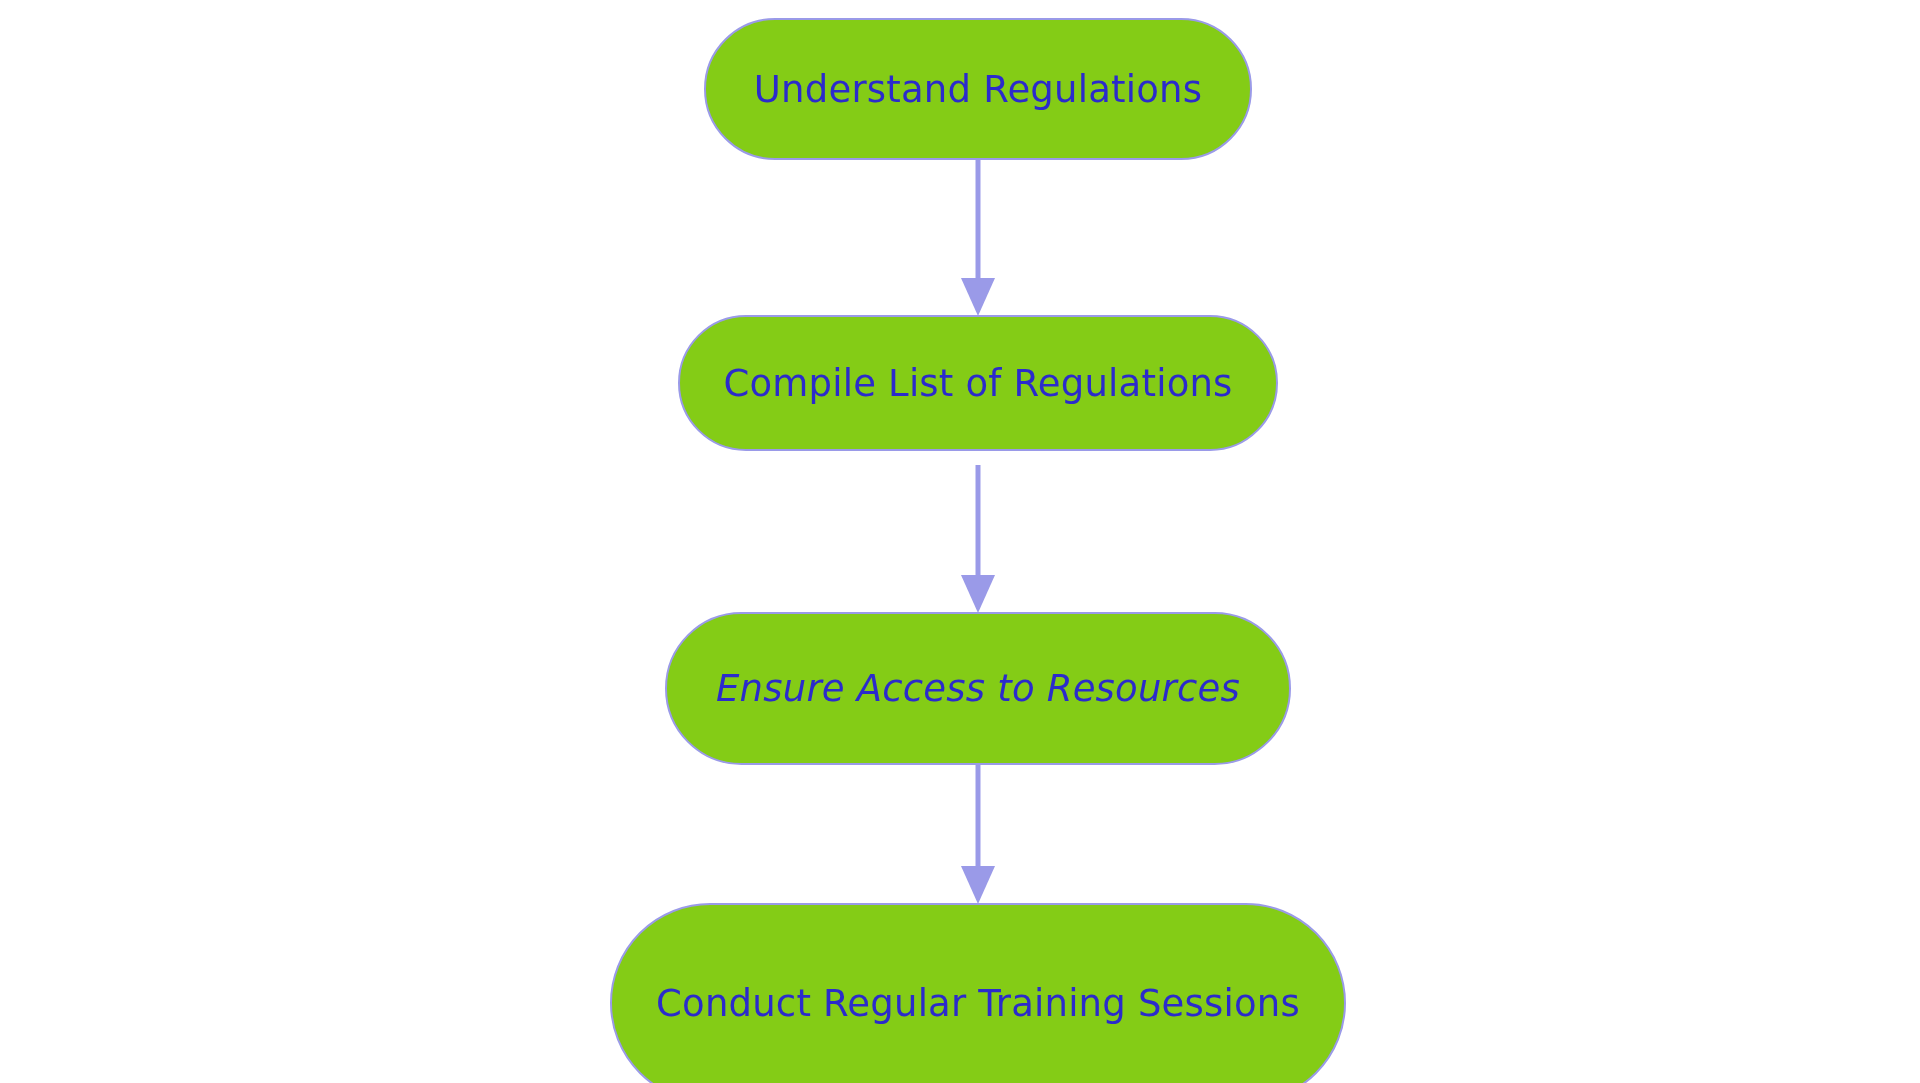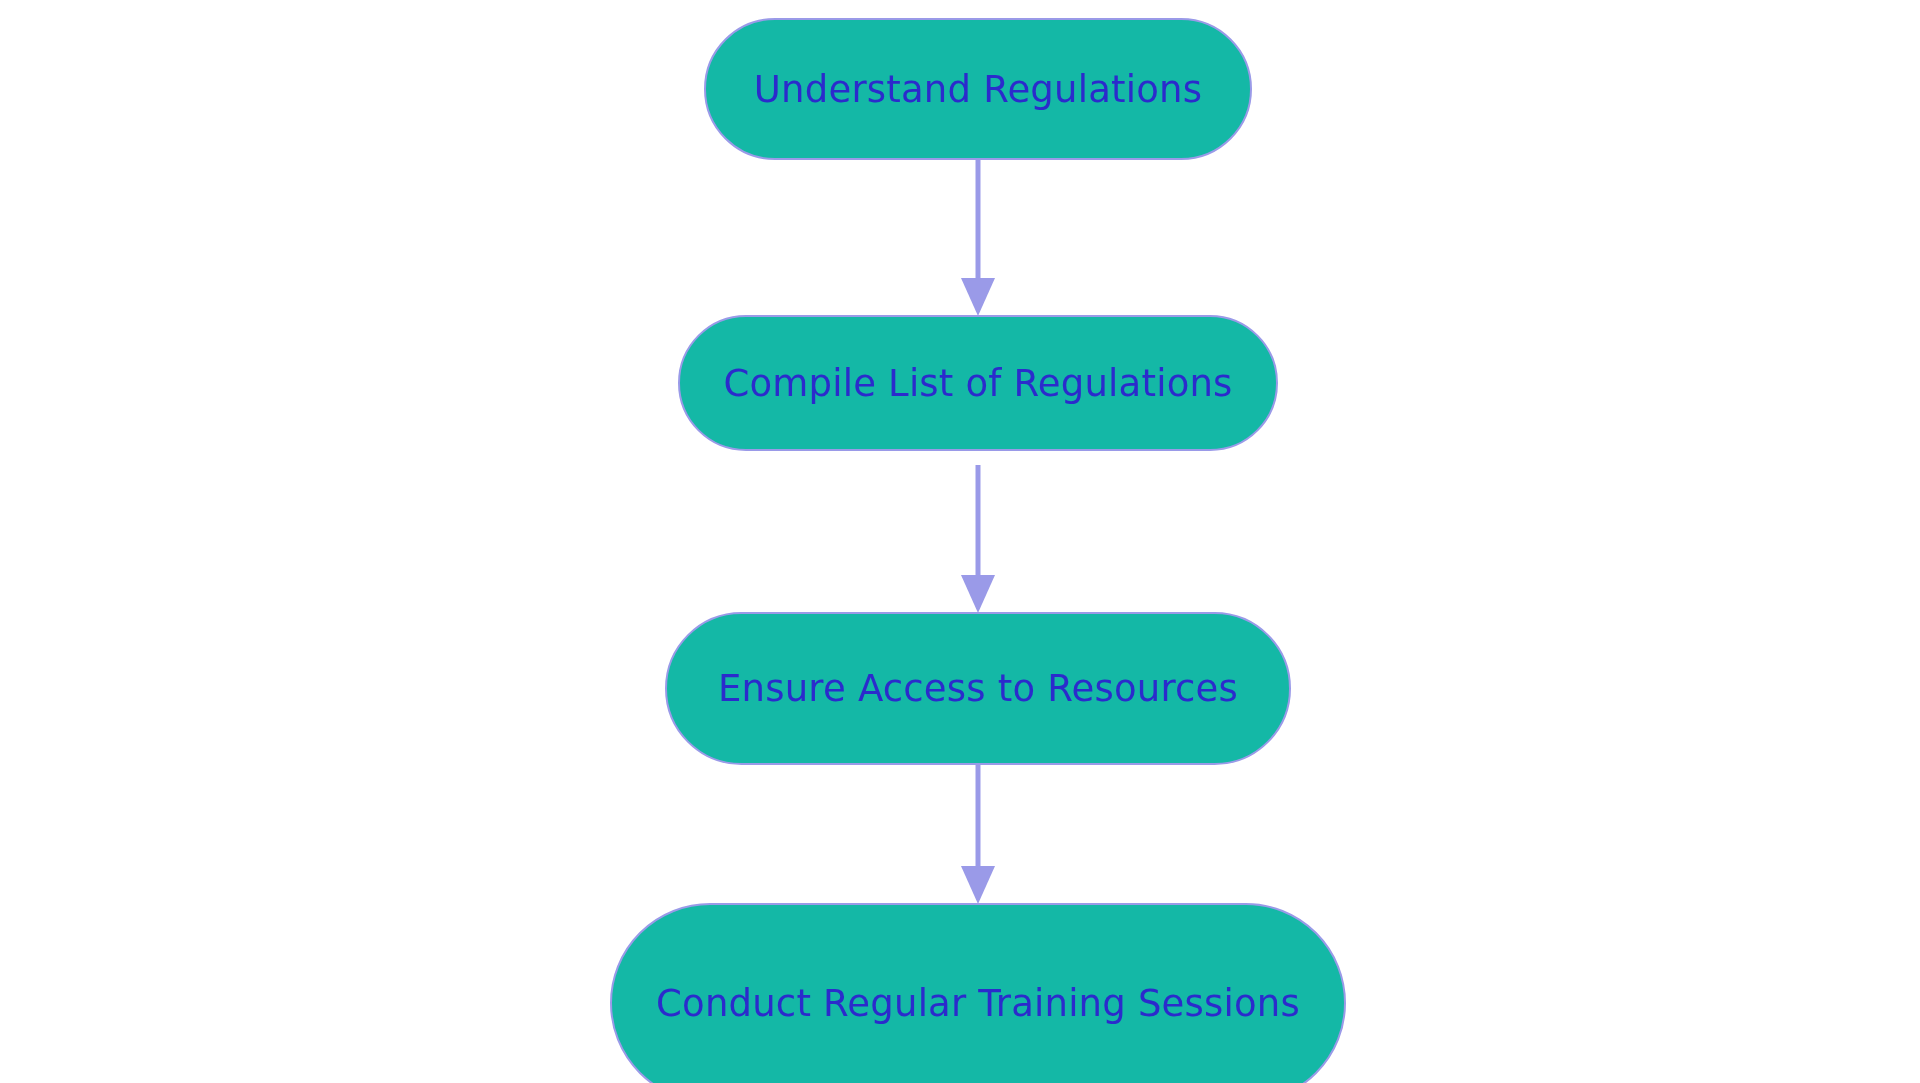--- a/index.html
+++ b/index.html
@@ -22,21 +22,21 @@
     background: #ffffff;
   }
 
   
   .node {
     position: absolute;
     box-sizing: border-box;
     display: flex;
     align-items: center;
     justify-content: center;
-    background: #14b8a6;
+    background: #84cc16;
     border: 2px solid #9a9ae8;
     border-radius: 999px;
     left: 50%;
     transform: translateX(-50%);
     margin-left: 18px; 
   }
 
   .node-label {
     color: #2b2bcc;
     font-family: "DejaVu Sans", "Liberation Sans", sans-serif;
@@ -44,21 +44,21 @@
     font-weight: 400;
     line-height: 1;
     letter-spacing: 0.2px;
     white-space: nowrap;
     user-select: none;
   }
 
   
   #node-0 { top: 18px;   width: 548px; height: 142px; }
   #node-1 { top: 315px;  width: 600px; height: 136px; }
-  #node-2 { top: 612px;  width: 626px; height: 153px; }
+  #node-2 { top: 612px;  width: 626px; height: 153px; font-style: italic; }
   #node-3 { top: 903px;  width: 736px; height: 200px; }
 
   
   .edge {
     position: absolute;
     left: 50%;
     transform: translateX(-50%);
     margin-left: 18px;
     width: 40px;
     pointer-events: none;

